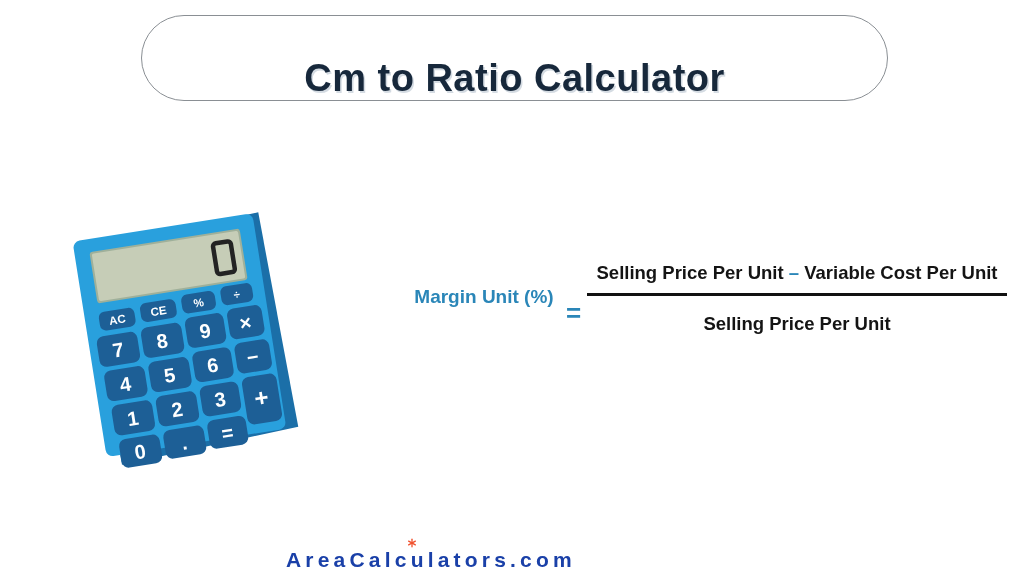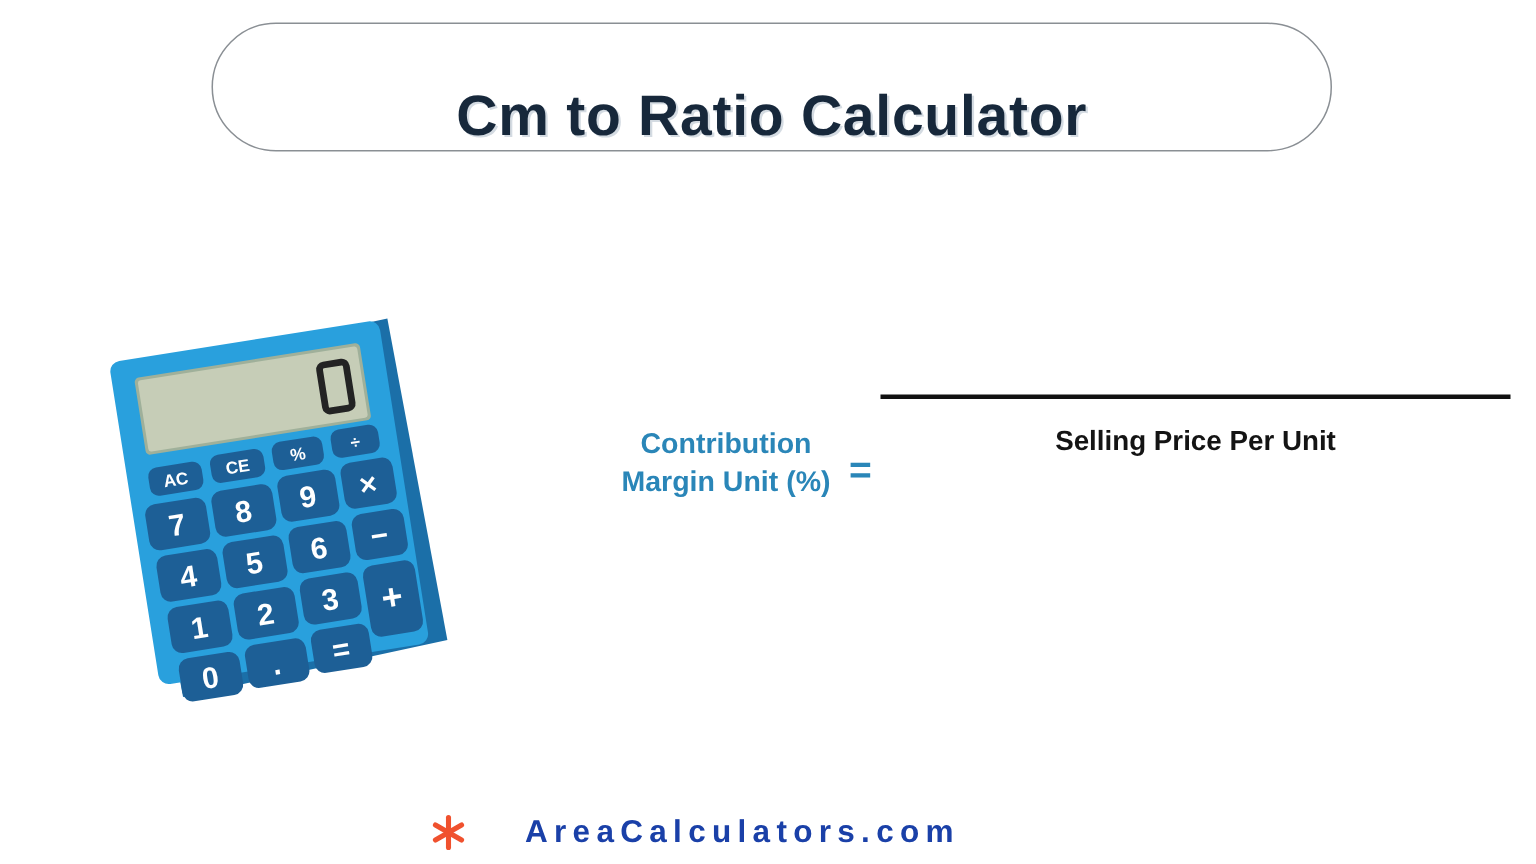--- a/index.html
+++ b/index.html
@@ -117,20 +117,21 @@
   }
 
   
   #footer-brand {
     position: absolute;
     left: 286px;
     top: 538px;
     height: 34px;
     display: flex;
     align-items: center;
+    flex-direction: column;
   }
   #brand-asterisk-icon {
     width: 26px;
     height: 26px;
     display: block;
     margin-right: 38px;
   }
   #brand-text {
     font-family: "Liberation Sans", sans-serif;
     font-size: 21px;
@@ -223,27 +224,31 @@
         <text x="137" y="267">.</text>
         <text x="181" y="264">=</text>
       </g>
     </g>
   </svg>
 </div>
 
 <div id="formula-block">
 
   <div id="formula-label">
-    <span class="lbl-line">Contribution</span>
     <span class="lbl-line">Margin Unit (%)</span>
   </div>
 
   <div id="equals-sign">=</div>
 
   <div id="fraction">
+    <div id="numerator">
+      <span>Selling Price Per Unit</span>
+      <span class="minus-op">–</span>
+      <span>Variable Cost Per Unit</span>
+    </div>
     <div id="fraction-bar"></div>
     <div id="denominator">Selling Price Per Unit</div>
   </div>
 
 </div>
 
 <div id="footer-brand">
   <svg id="brand-asterisk-icon" viewBox="0 0 26 26" xmlns="http://www.w3.org/2000/svg">
     <g stroke="#f0512e" stroke-width="3.4" stroke-linecap="round">
       <line x1="13" y1="3" x2="13" y2="23"></line>

